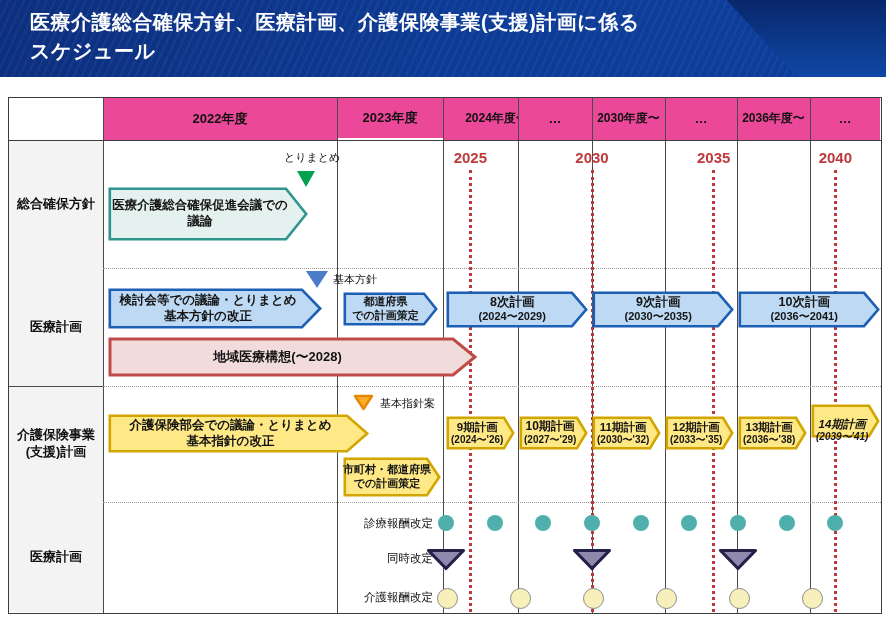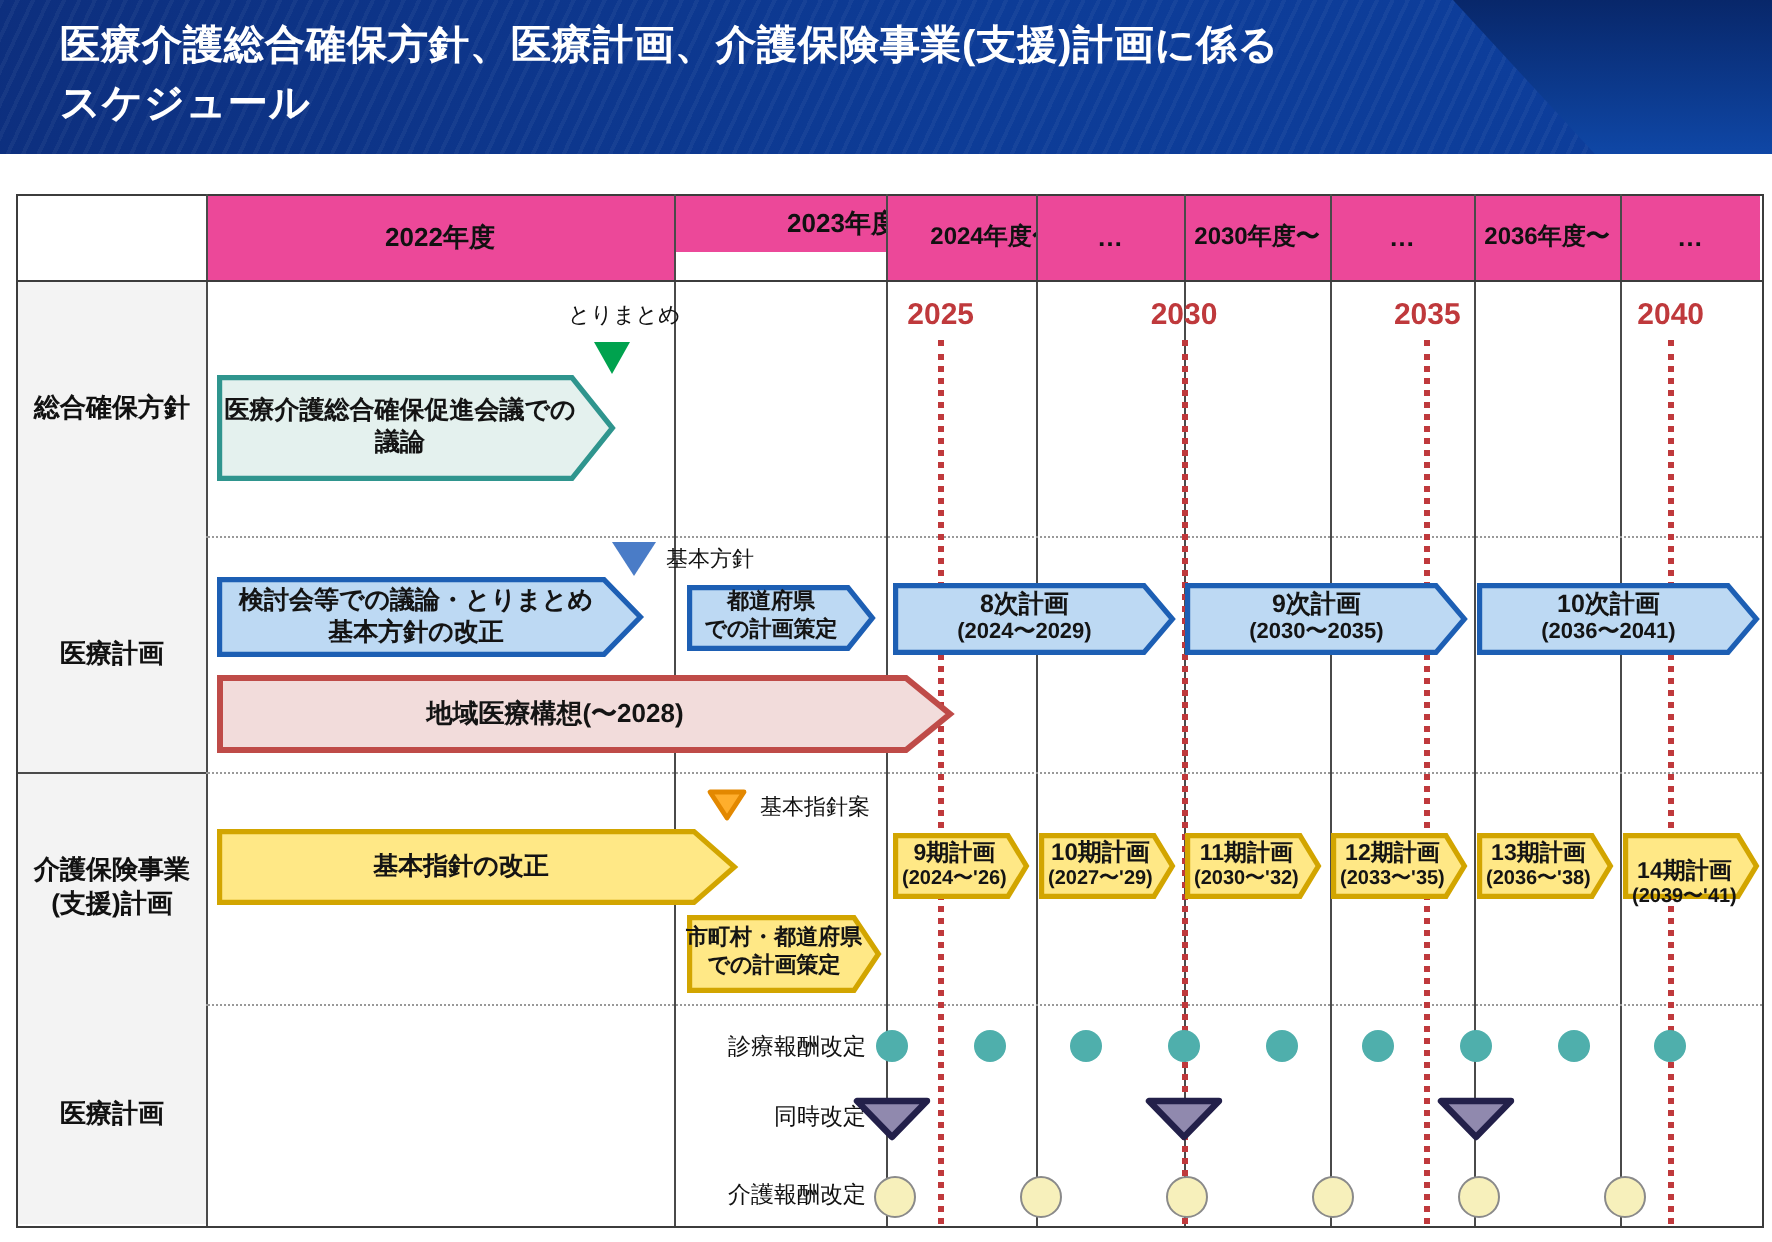--- a/index.html
+++ b/index.html
@@ -45,21 +45,21 @@
     <div class="stripes"></div>
     <div class="diag"></div>
   </div>
   <div class="title l1">医療介護総合確保方針、医療計画、介護保険事業(支援)計画に係る</div>
   <div class="title l2">スケジュール</div>
 
   <div class="outer"></div>
 
   <div class="cell" style="left:9px;top:98px;width:94px;height:42px;background:#fff;"></div>
   <div class="cell" style="left:103px;top:98px;width:234px;height:42px;">2022年度</div>
-  <div class="cell" style="left:337px;top:98px;width:106px;height:28px;padding-left:31px;">2023年度</div>
+  <div class="cell" style="left:337px;top:98px;width:106px;height:40px;">2023年度</div>
   <div class="cell" style="left:443px;top:98px;width:75px;height:42px;font-size:12px;padding-left:16px;">2024年度〜</div>
   <div class="cell" style="left:518px;top:98px;width:74px;height:42px;">…</div>
   <div class="cell" style="left:592px;top:98px;width:73px;height:42px;font-size:12px;">2030年度〜</div>
   <div class="cell" style="left:665px;top:98px;width:72px;height:42px;">…</div>
   <div class="cell" style="left:737px;top:98px;width:73px;height:42px;font-size:12px;">2036年度〜</div>
   <div class="cell" style="left:810px;top:98px;width:70px;height:42px;">…</div>
 
   <div class="cell" style="left:9px;top:140px;width:94px;height:128px;border-bottom:1px solid #4a4a4a;background:#f3f3f3;">総合確保方針</div>
   <div class="cell" style="left:9px;top:386px;width:94px;height:116px;border-bottom:1px solid #4a4a4a;background:#f3f3f3;">
     <span><span>介護保険事業</span><br><span>(支援)計画</span></span>
@@ -152,20 +152,21 @@
 
   <svg class="marksvg" style="left:353px;top:394px;" width="21" height="17" viewBox="0 0 21 17">
     <polygon points="2,2 19,2 10.5,15" fill="#ffae2c" stroke="#e38800" stroke-width="2.4" stroke-linejoin="round"></polygon>
   </svg>
   <div class="smalllab" style="left:380px;top:396px;">基本指針案</div>
   <div class="arrow" style="left:108px;top:414px;width:261px;height:39px;">
       <svg viewBox="0 0 261 39" width="261" height="39">
         <polygon points="1.8,1.8 239,1.8 259.2,19.5 239,37.2 1.8,37.2" fill="#ffe886" stroke="#d2a500" stroke-width="2.6" stroke-linejoin="miter"></polygon>
       </svg>
     <div class="albl" style="font-size:12.5px;padding-right:16px;">
+      <span>介護保険部会での議論・とりまとめ</span>
       <span>基本指針の改正</span>
     </div>
   </div>
   <div class="arrow" style="left:343px;top:457px;width:98px;height:40px;">
       <svg viewBox="0 0 98 40" width="98" height="40">
         <polygon points="1.8,1.8 84,1.8 96.2,20 84,38.2 1.8,38.2" fill="#ffe886" stroke="#d2a500" stroke-width="2.6" stroke-linejoin="miter"></polygon>
       </svg>
     <div class="albl" style="font-size:11px;padding-right:10px;">
       <span>市町村・都道府県</span>
       <span>での計画策定</span>
@@ -210,21 +211,21 @@
       </div>
       <div class="arrow" style="left: 738px; top: 416px; width: 69px; height: 34px;">
         <svg viewBox="0 0 69 34" width="69" height="34">
           <polygon points="1.8,1.8 58,1.8 67.2,17 58,32.2 1.8,32.2" fill="#ffe886" stroke="#d2a500" stroke-width="2.6"></polygon>
         </svg>
         <div class="albl" style="padding-right:6.6px;">
         <span style="font-size:11.5px">13期計画</span>
         <span style="font-size:10px">(2036〜'38)</span>
         </div>
       </div>
-      <div class="arrow" style="left: 811px; top: 416px; width: 69px; height: 52px;">
+      <div class="arrow" style="left: 811px; top: 404px; width: 69px; height: 52px; font-style: italic;">
         <svg viewBox="0 0 69 34" width="69" height="34">
           <polygon points="1.8,1.8 58,1.8 67.2,17 58,32.2 1.8,32.2" fill="#ffe886" stroke="#d2a500" stroke-width="2.6"></polygon>
         </svg>
         <div class="albl" style="padding-right:6.6px;">
         <span style="font-size:11.5px">14期計画</span>
         <span style="font-size:10px">(2039〜'41)</span>
         </div>
       </div>
     </div>
 

